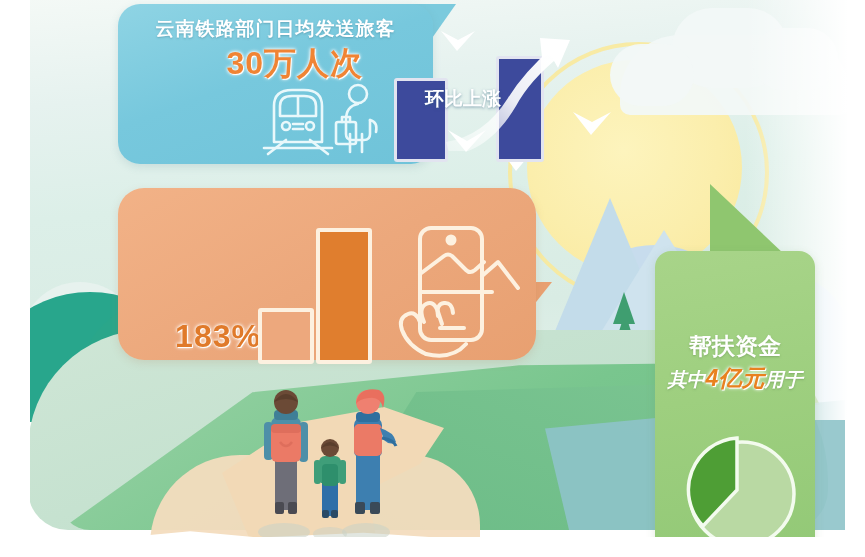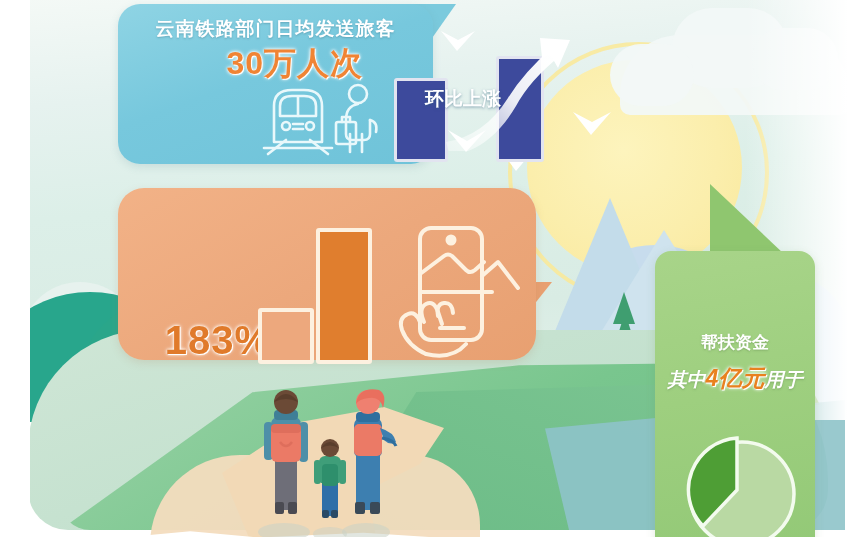--- a/index.html
+++ b/index.html
@@ -182,21 +182,21 @@
     font-size:19px;font-weight:700;color:#ffffff;
     text-shadow:0 1px 2px rgba(170,110,70,.45);
   }
   .or-l3{
     position:absolute;left:10px;top:108px;width:200px;text-align:center;
     font-size:19px;font-weight:700;color:#ffffff;
     text-shadow:0 1px 2px rgba(170,110,70,.45);
   }
   .or-pct{
     position:absolute;left:0;top:130px;width:200px;text-align:center;
-    font-size:40px;font-weight:700;color:#e07a2a;letter-spacing:1px;
+    font-size:32px;font-weight:700;color:#e07a2a;letter-spacing:1px;
     text-shadow:0 0 4px #fff,0 0 3px #fff,1px 1px 0 #fff;
   }
   .bar-o-small{
     position:absolute;left:258px;top:308px;width:48px;height:48px;
     background:#eda87d;border:4px solid #fdf1e0;border-radius:3px;
   }
   .bar-o-tall{
     position:absolute;left:316px;top:228px;width:48px;height:128px;
     background:#e07e2e;border:4px solid #fdf1e0;border-radius:3px;
   }
@@ -212,21 +212,21 @@
     border-left:0 solid transparent;border-right:74px solid transparent;
     border-bottom:70px solid #8fc66f;
   }
   .gr-line{
     position:absolute;left:0;width:160px;text-align:center;
     font-weight:700;color:#ffffff;white-space:nowrap;
     text-shadow:0 1px 2px rgba(100,140,80,.5);
   }
   .gr-l1{top:16px;font-size:19px;}
   .gr-l2{top:46px;font-size:19px;}
-  .gr-l3{top:80px;font-size:17px;}
+  .gr-l3{top:80px;font-size:23px;}
   .gr-l4{top:112px;font-size:19px;font-style:italic;}
   .gr-l5{top:144px;font-size:19px;}
   .hl{color:#e8811f;font-size:23px;text-shadow:0 0 4px #fff,0 0 3px #fff,1px 1px 0 #fff;}
   .pie{position:absolute;left:23px;top:183px;width:118px;height:118px;}
 </style>
 </head>
 <body>
 
 <div id="stage">
 

